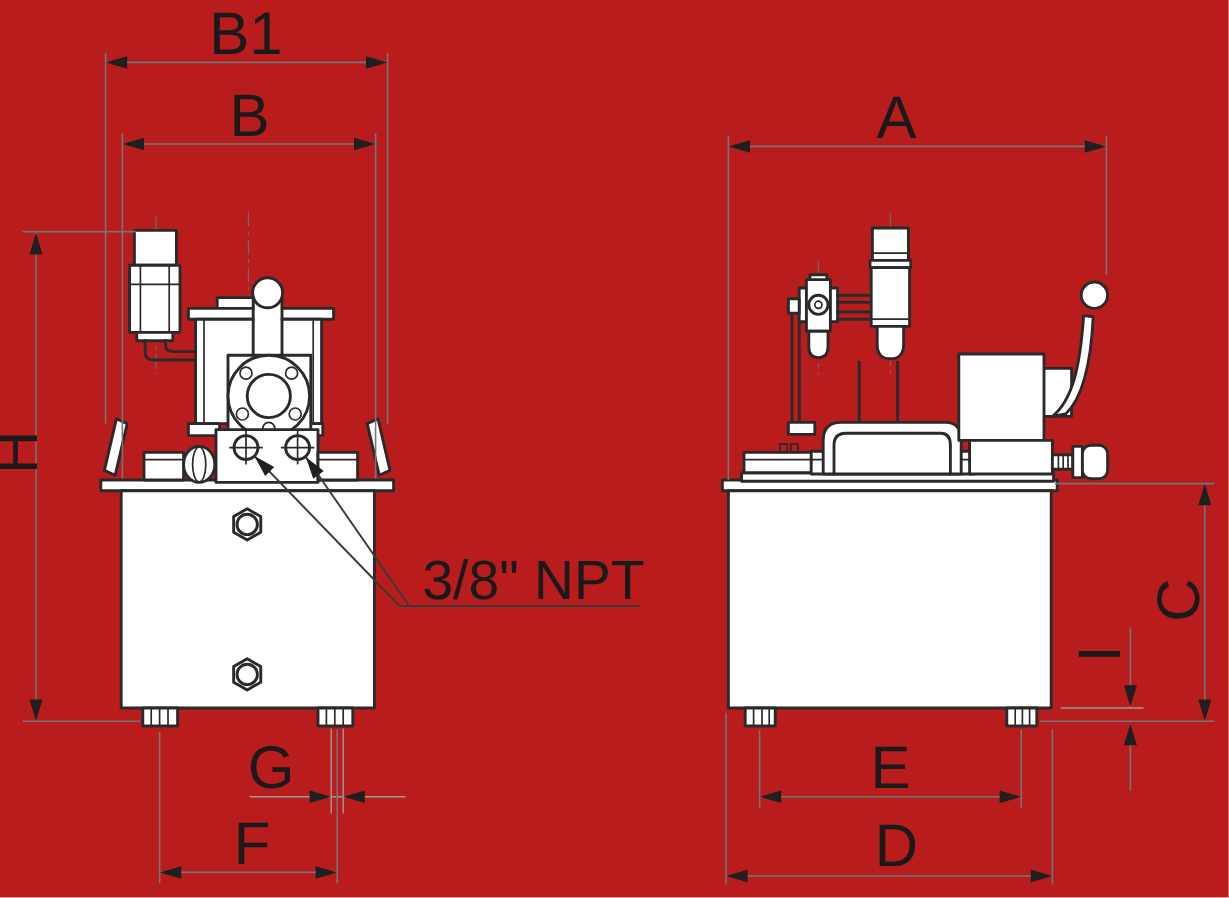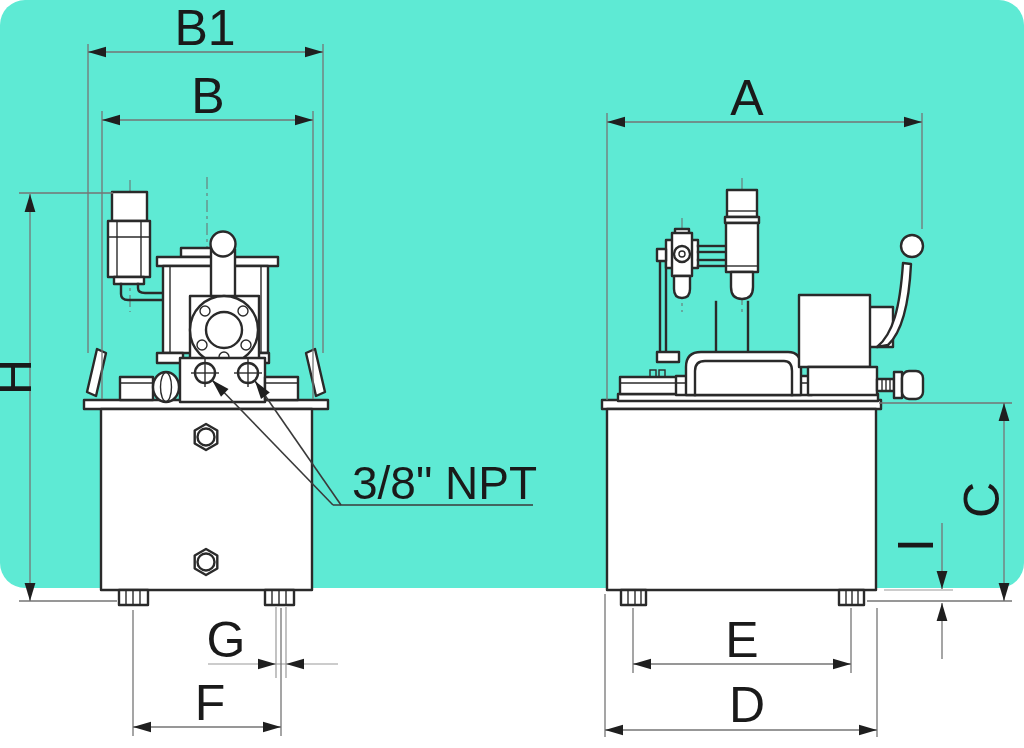--- a/index.html
+++ b/index.html
@@ -1,16 +1,16 @@
 <!DOCTYPE html>
 <html><head>
 <meta charset="utf-8">
 <style>
   html,body{margin:0;padding:0;background:#ffffff;width:1024px;height:748px;overflow:hidden;}
-  .stage{position:relative;width:1024px;height:588px;background:#5eead4;font-family:"Liberation Sans",sans-serif;border-radius:25px;}
+  .stage{position:relative;width:1024px;height:748px;background:#b91c1c;font-family:"Liberation Sans",sans-serif;}
   svg{display:block;}
   .obj{stroke:#2a2a2a;stroke-width:2.4;fill:none;stroke-linejoin:round;stroke-linecap:square;}
   .objf{stroke:#2a2a2a;stroke-width:2.4;fill:#ffffff;stroke-linejoin:round;}
   .thin{stroke:#2a2a2a;stroke-width:1.4;fill:none;}
   .dim{stroke:#757575;stroke-width:1.3;fill:none;}
   .dimlight{stroke:#9a9a9a;stroke-width:1.2;fill:none;}
   .lead{stroke:#3a3a3a;stroke-width:1.6;fill:none;}
   .arrow{fill:#1f1f1f;stroke:none;}
   .center{stroke:#6a6a6a;stroke-width:1;fill:none;stroke-dasharray:12 4 3 4;}
   .dimtext{fill:#1a1a1a;font-family:"Liberation Sans",sans-serif;font-size:50px;}

